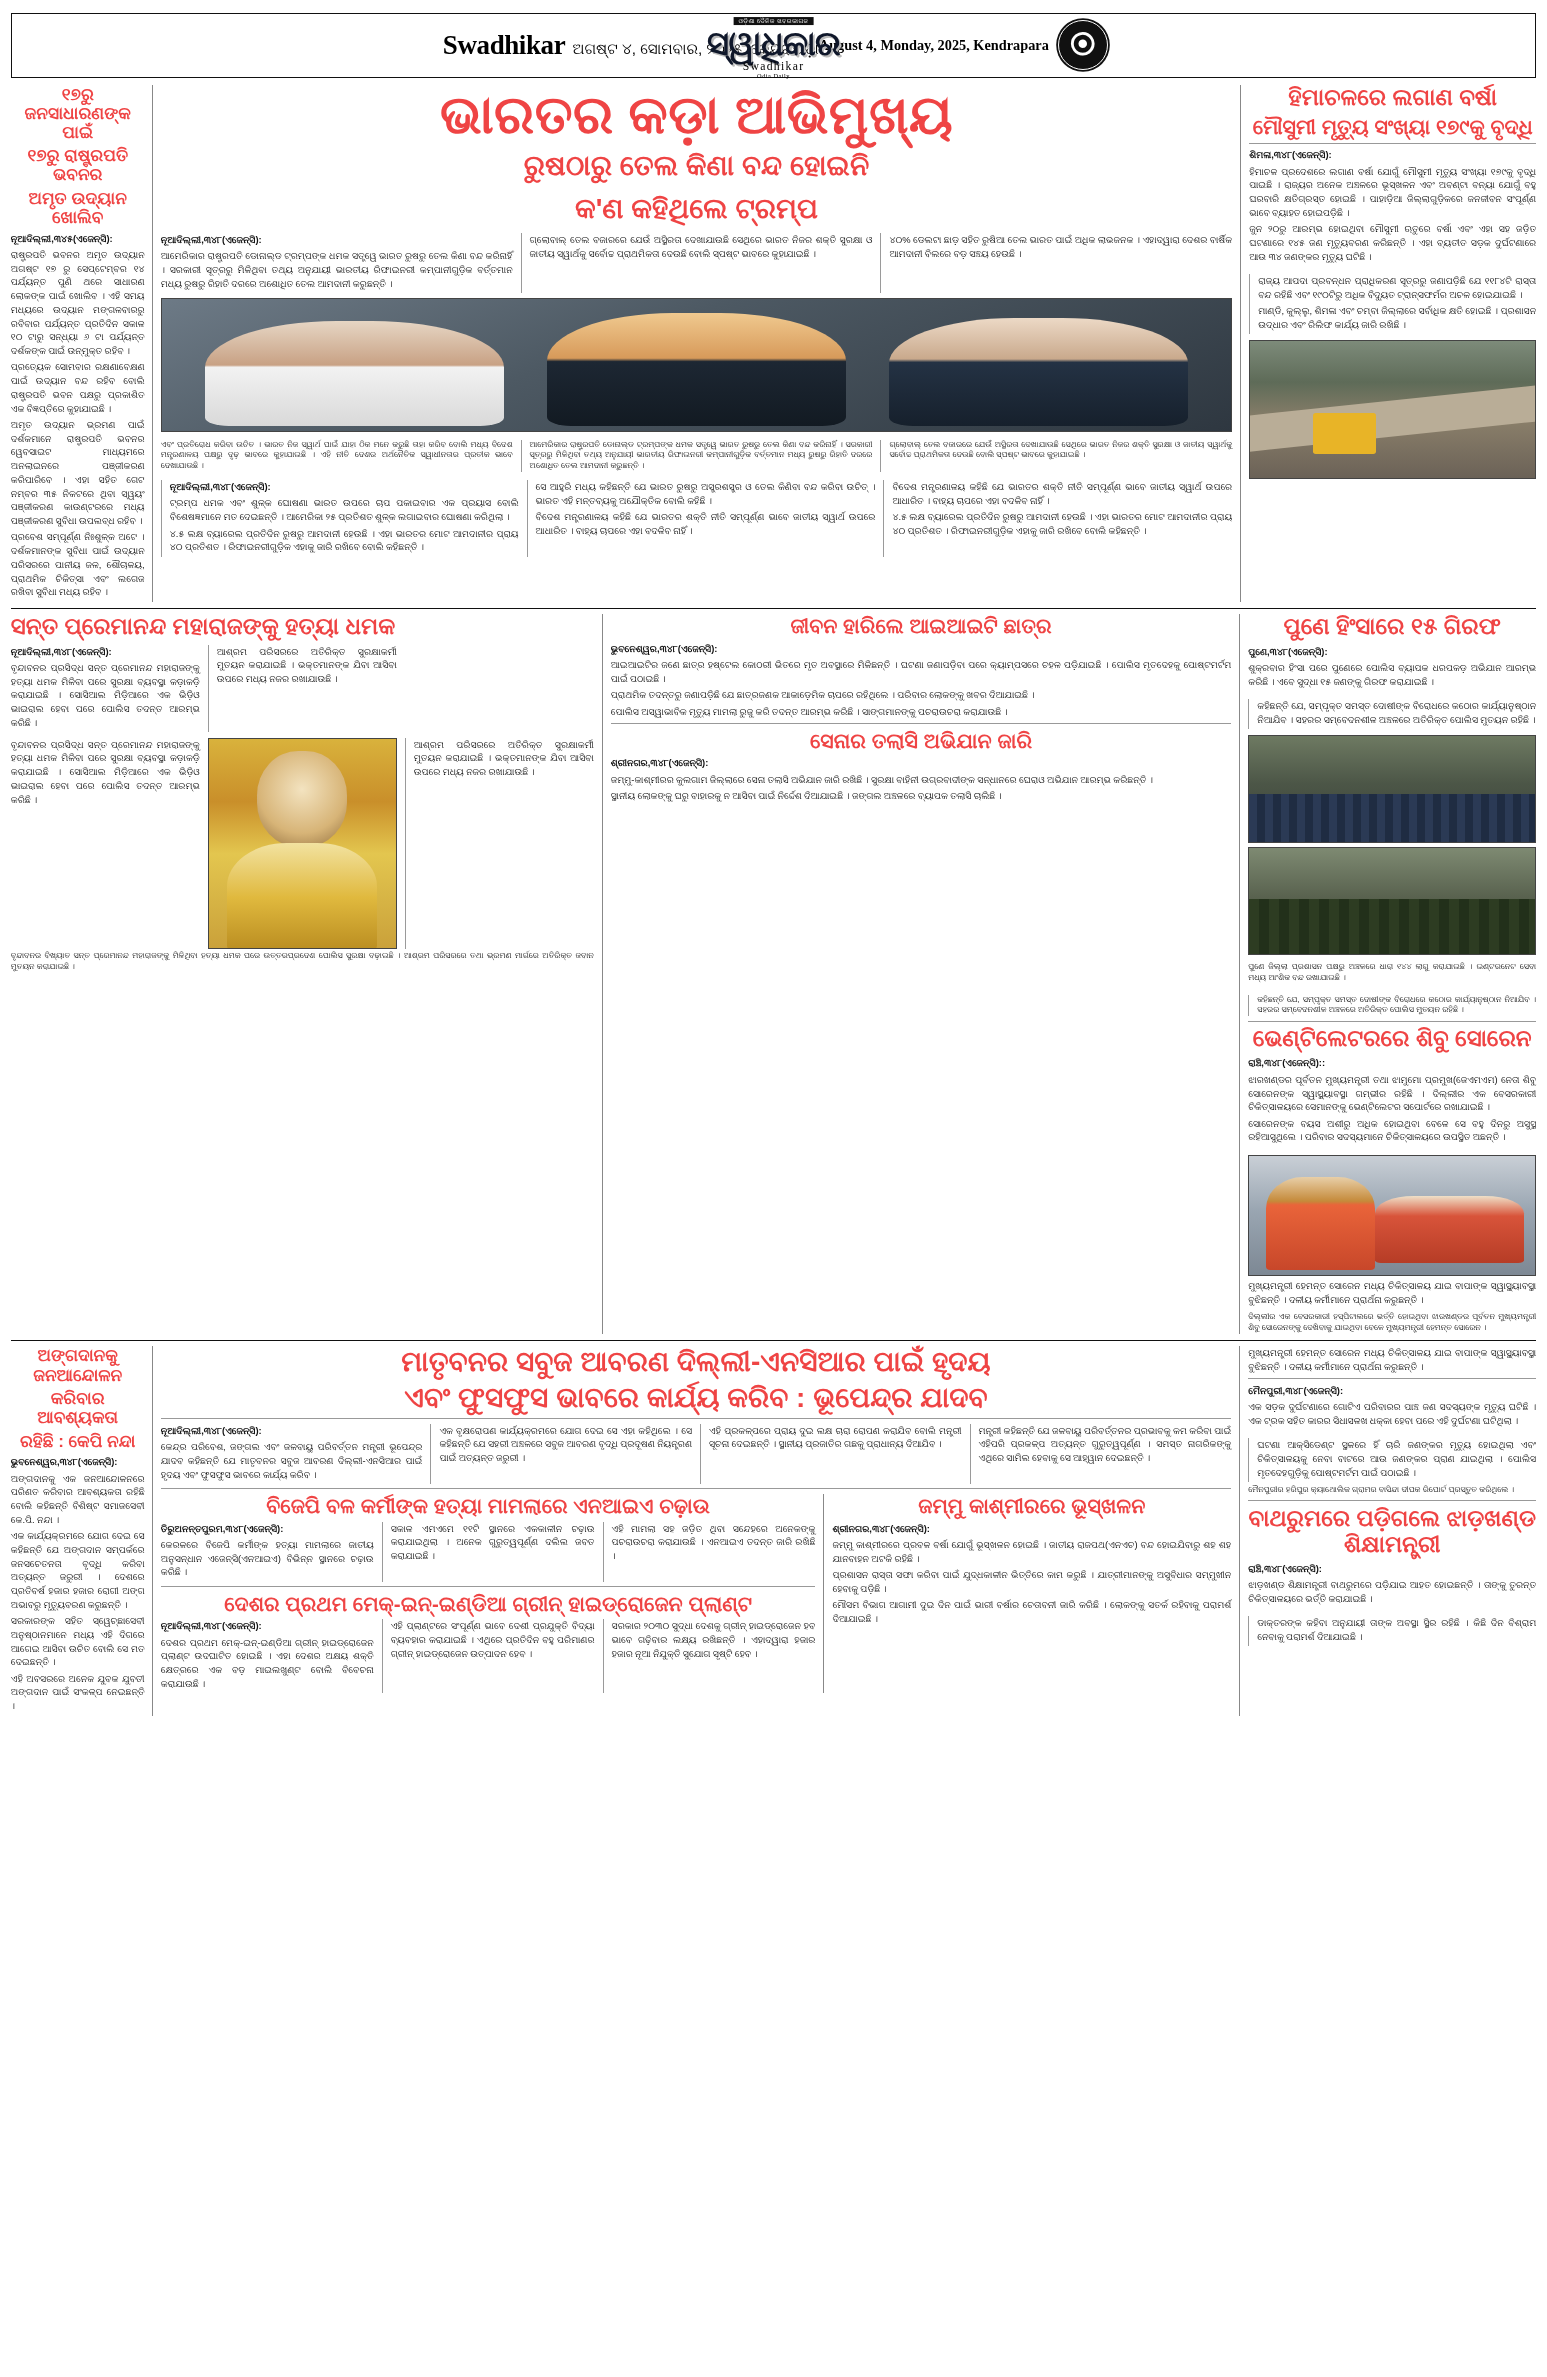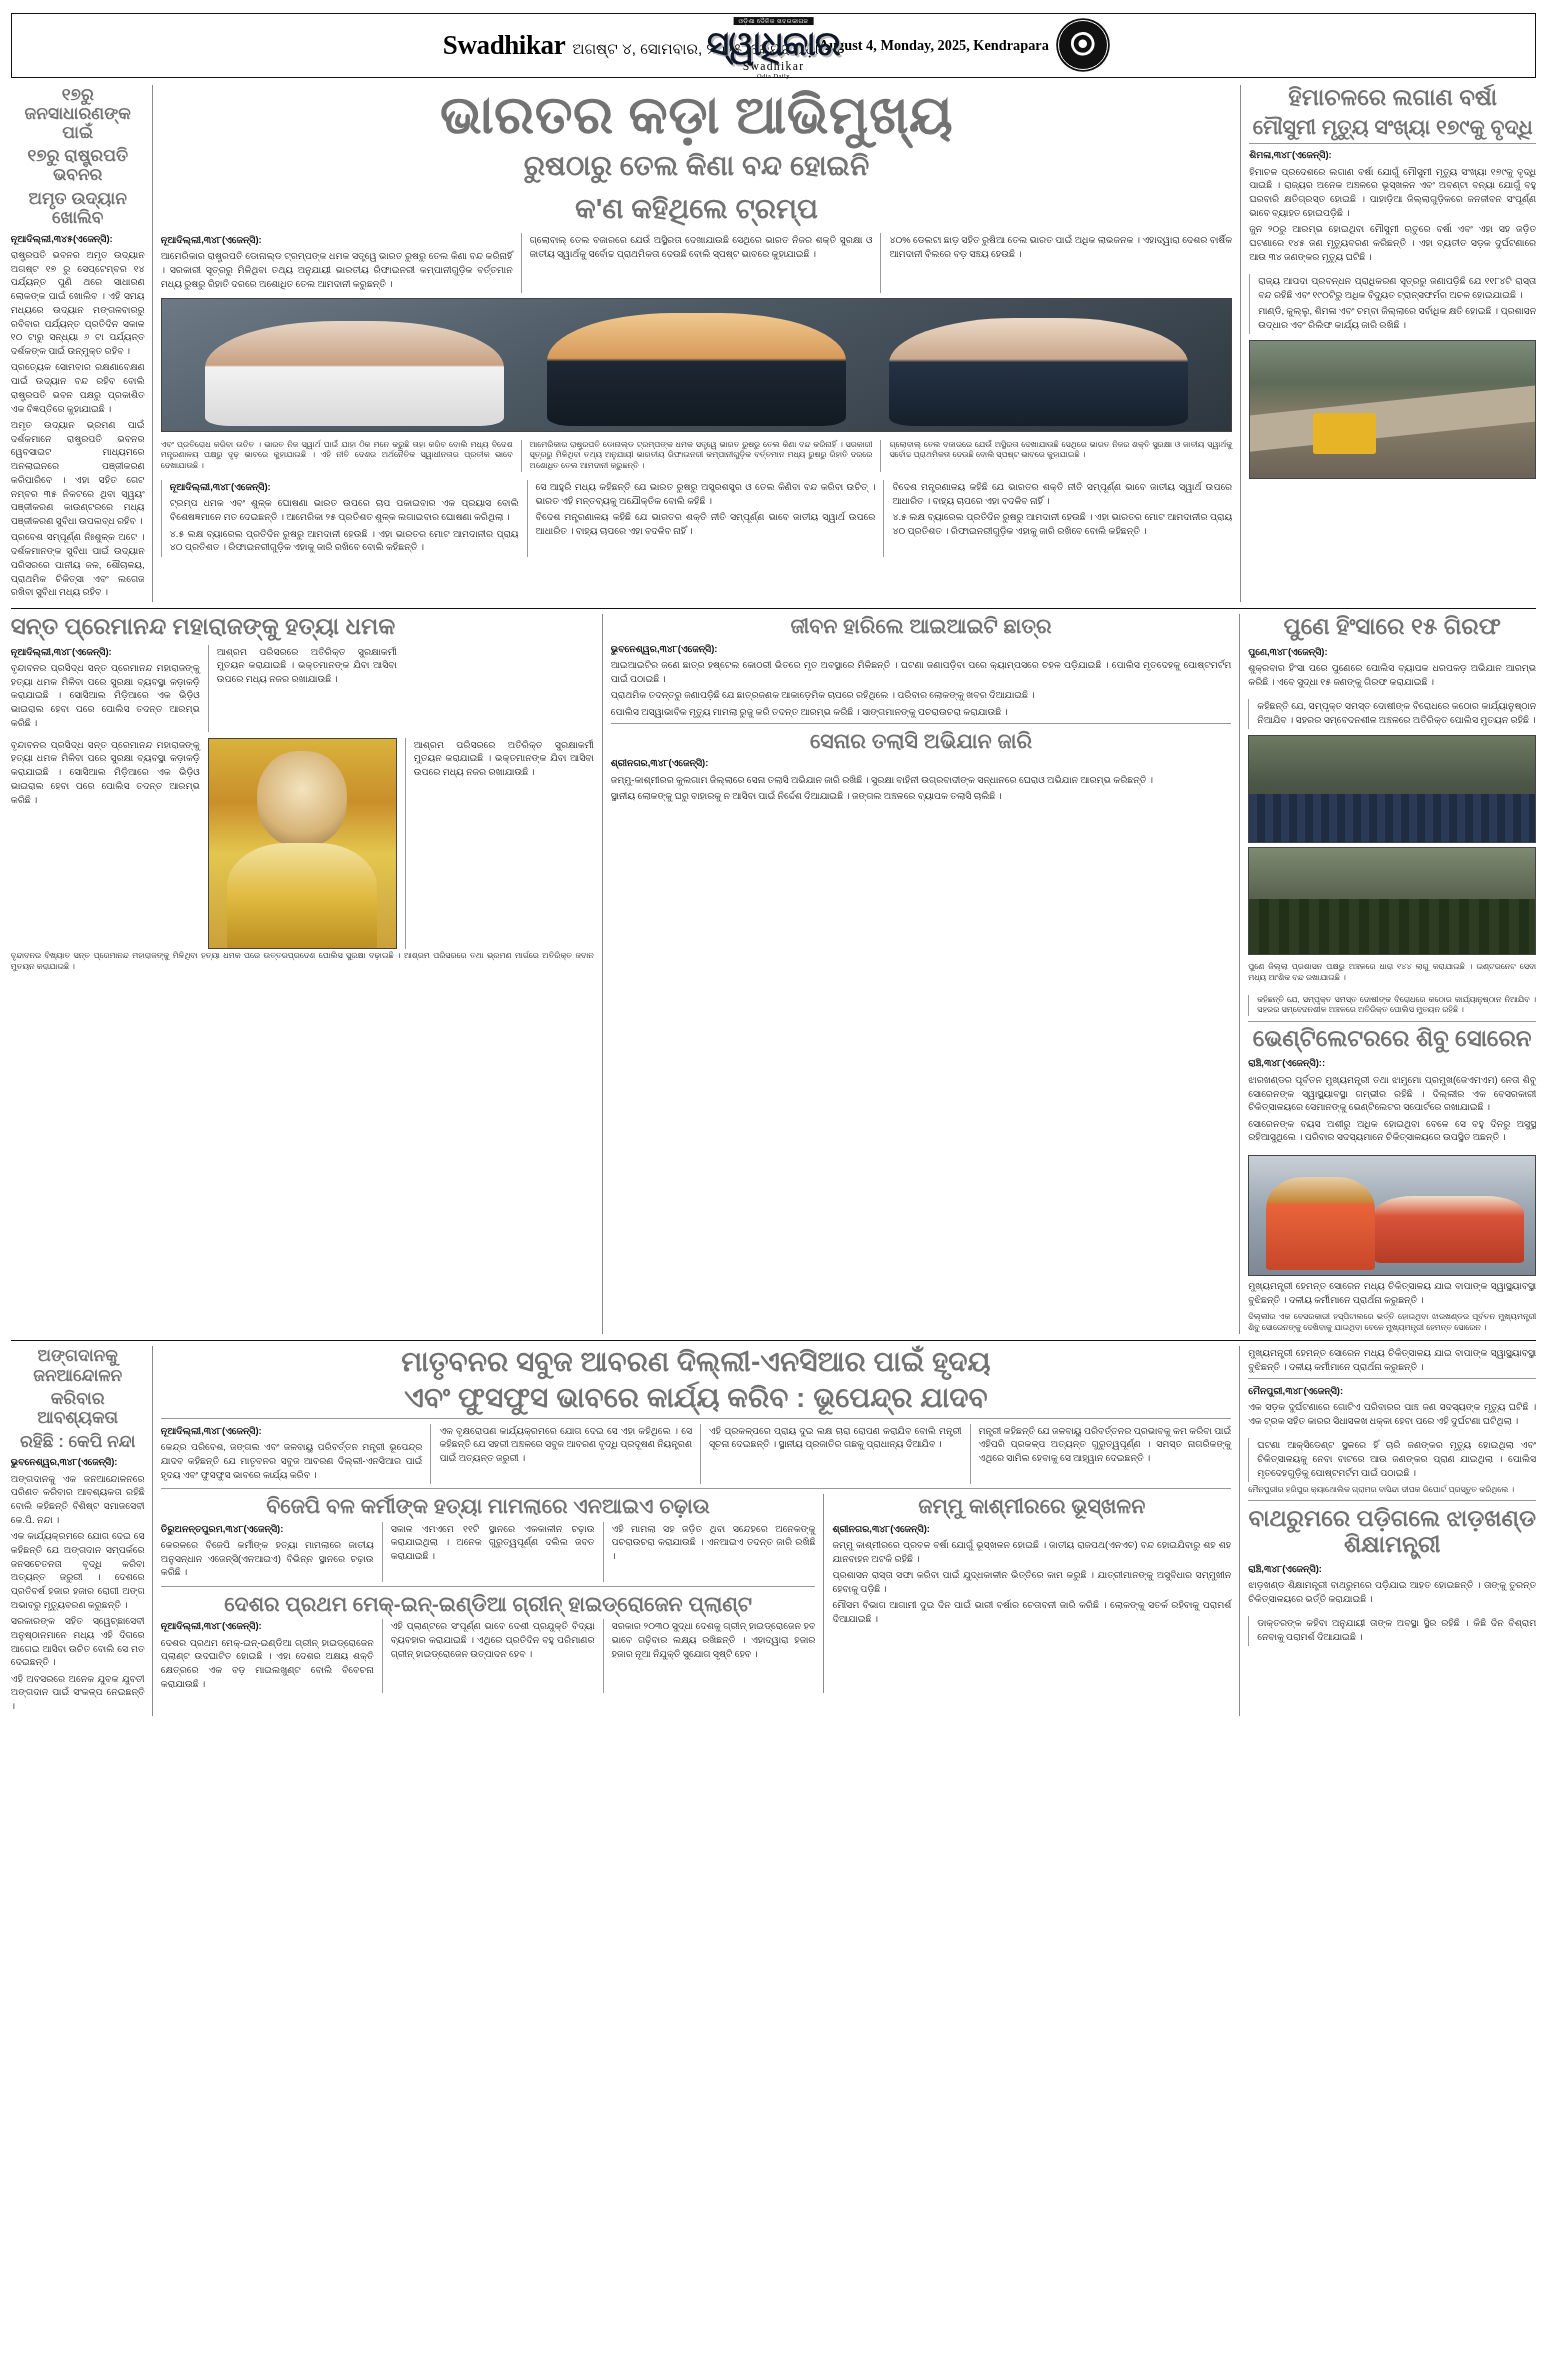--- a/index.html
+++ b/index.html
@@ -102,21 +102,21 @@
     font-size: 27px;
     font-weight: bold;
     border: 1.8px solid #fff;
     box-shadow: 0 0 0 1.8px #111;
   }
 
   
   .od { font-family: "Liberation Sans", sans-serif; }
   .hl {
     font-weight: bold;
-    color: #737373;
+    color: #ef4444;
     text-align: center;
     line-height: 1.12;
     margin: 0 0 4.5px 0;
   }
   .hl-mega   { font-size: 53px; letter-spacing: 0.4px; }
   .hl-xl     { font-size: 28px; }
   .hl-lg     { font-size: 23px; }
   .hl-md     { font-size: 20.6px; }
   .hl-sm     { font-size: 17px; }
   .hl-left   { text-align: left; }

